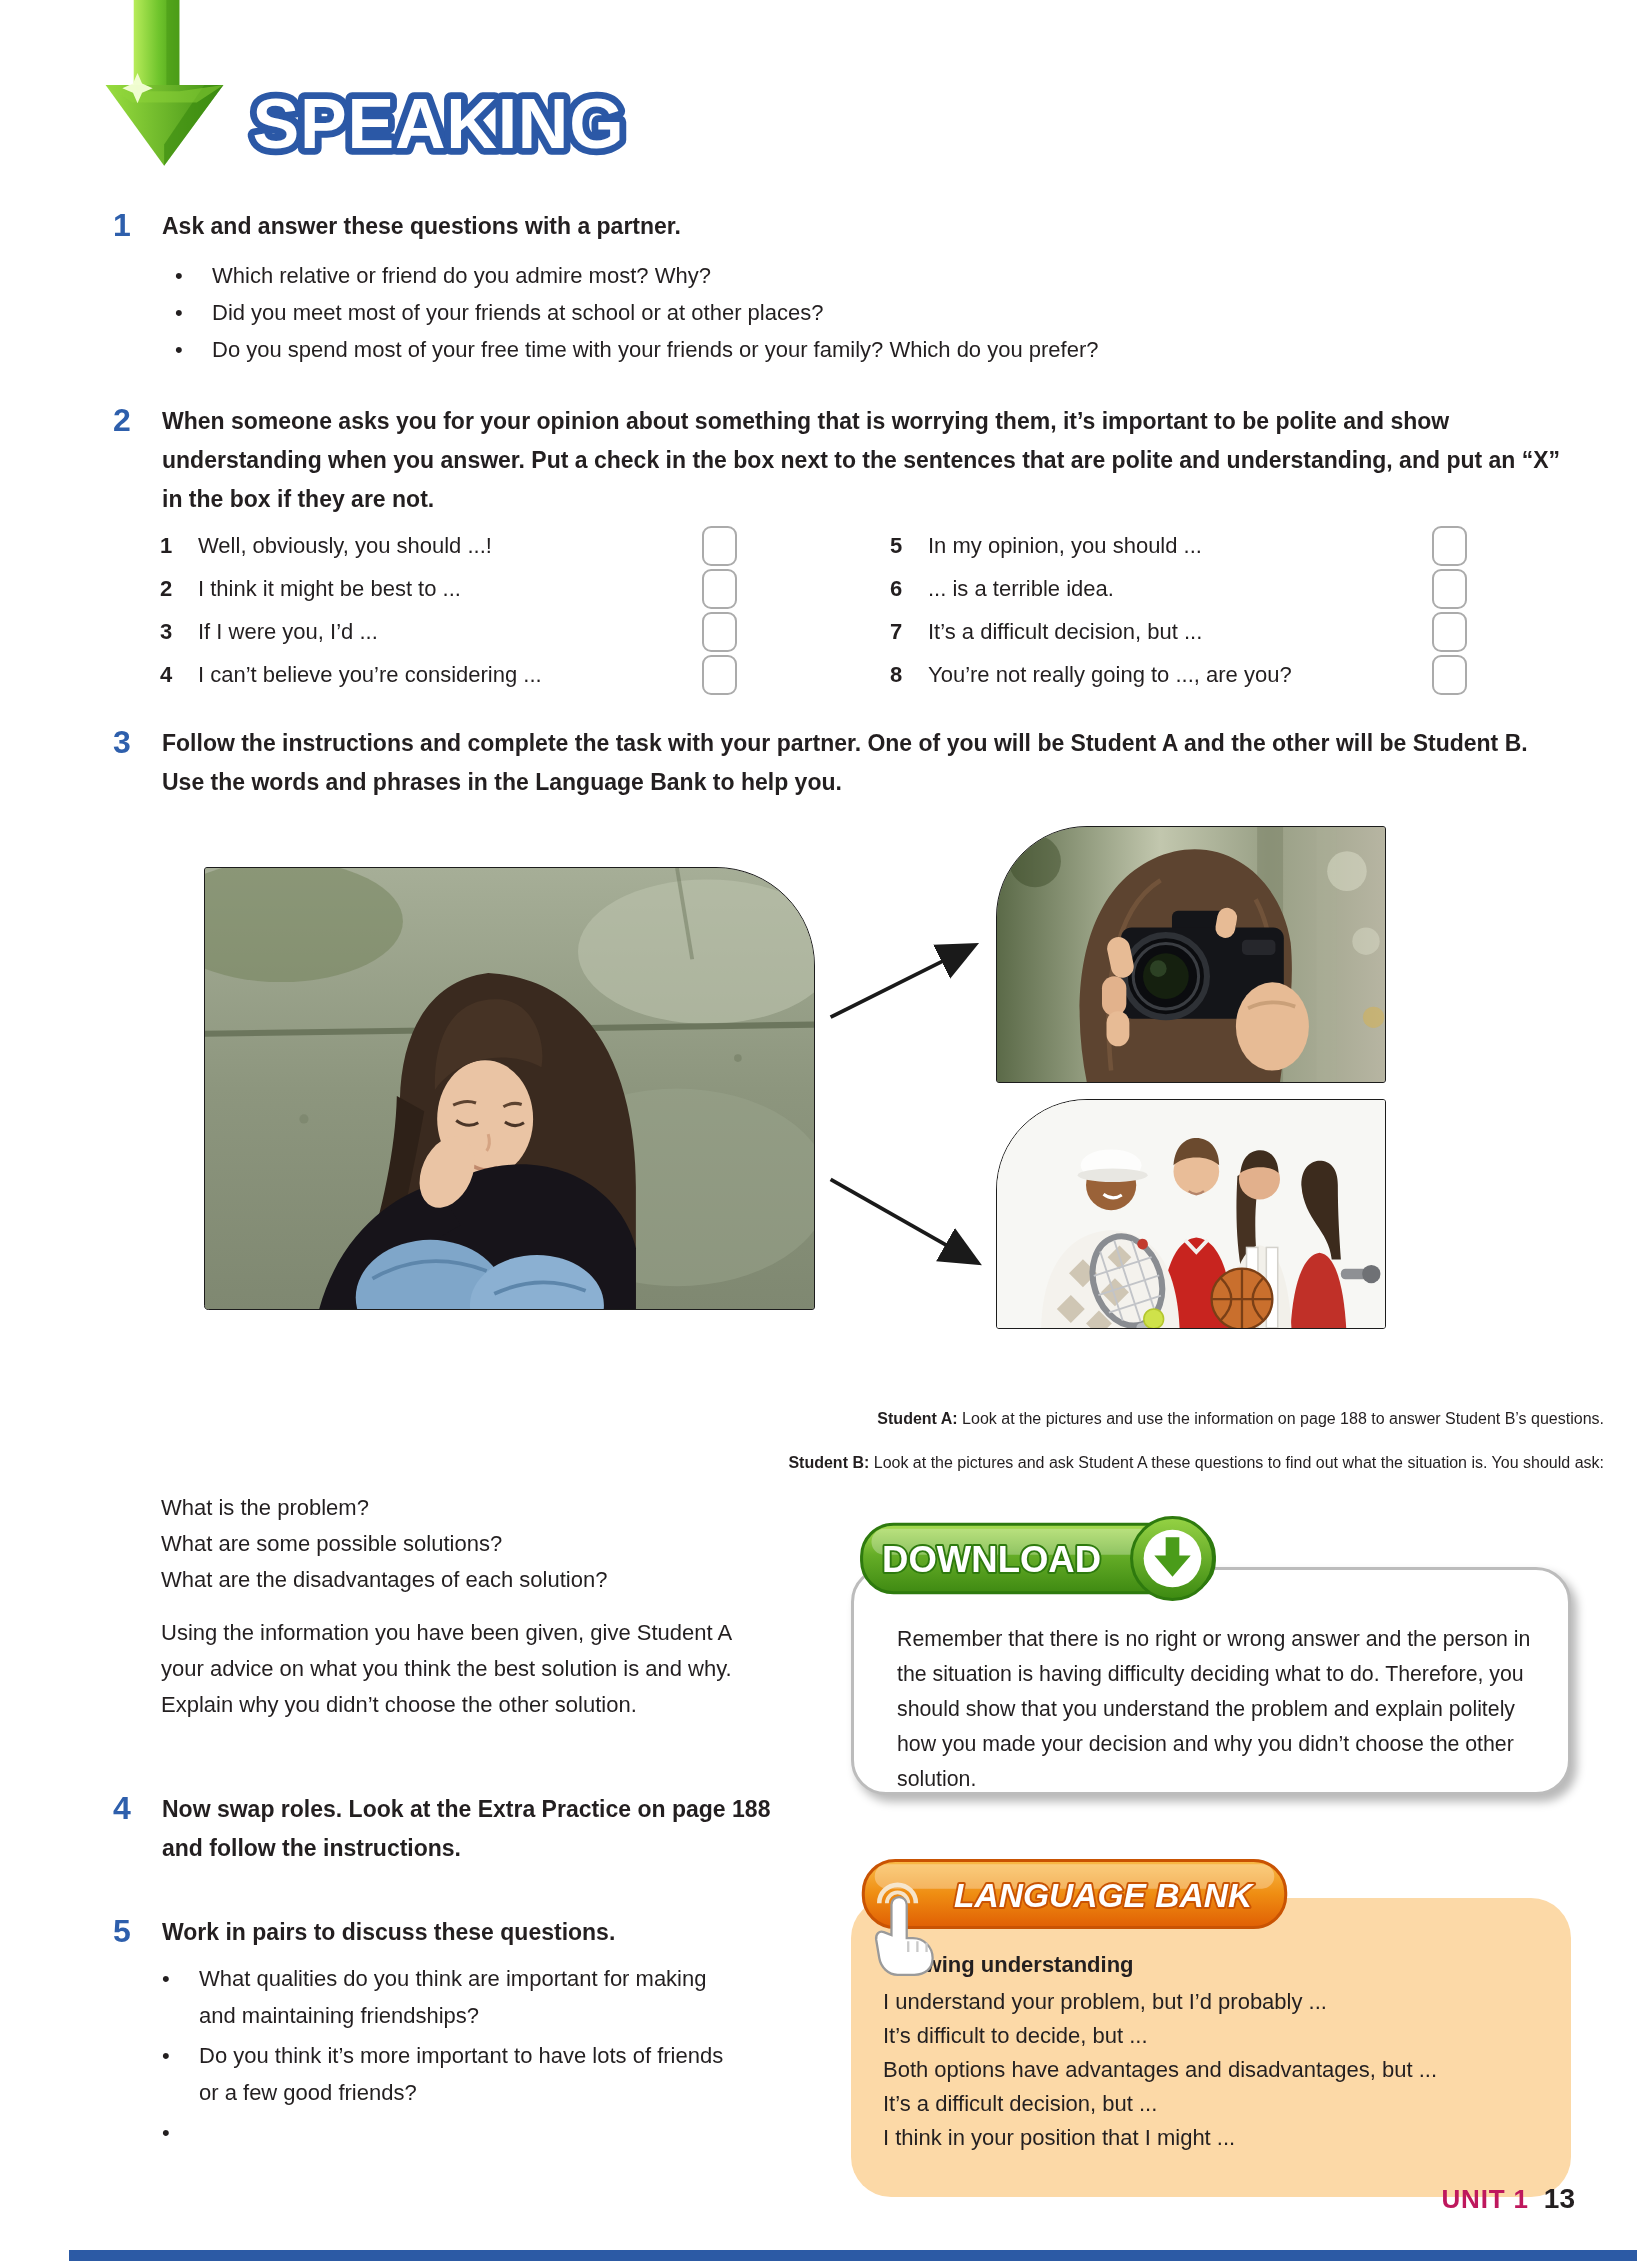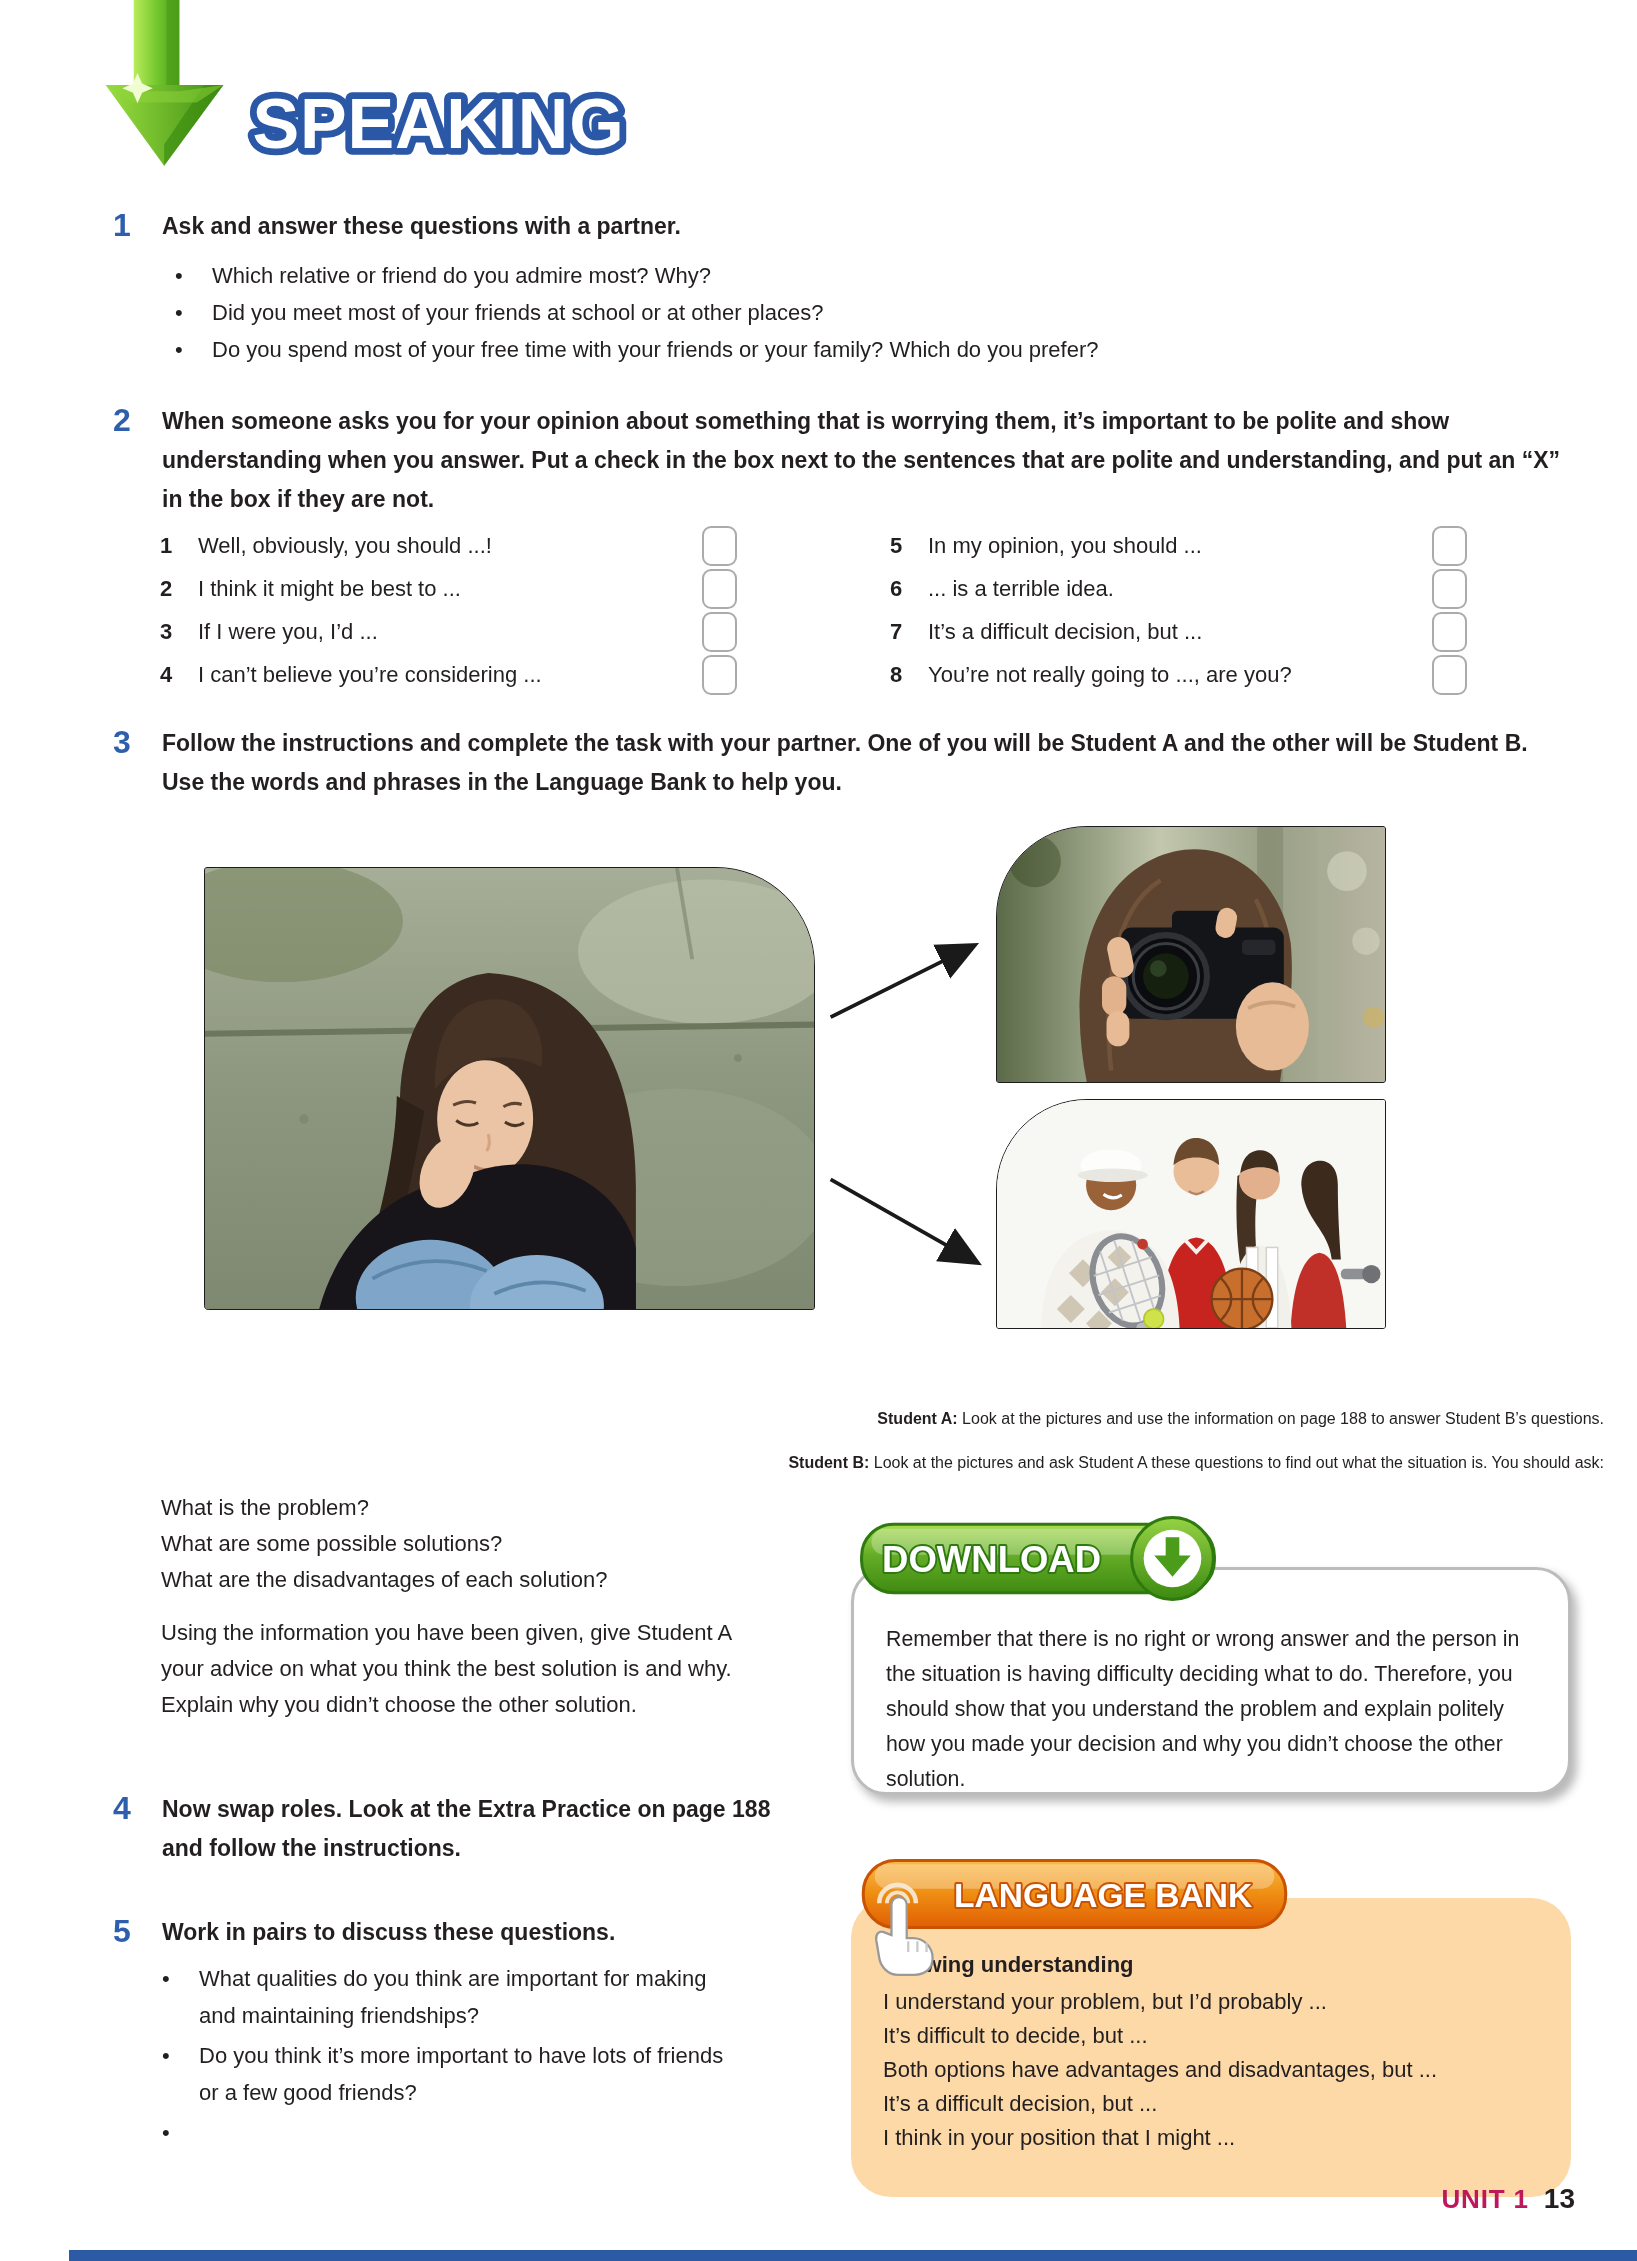--- a/index.html
+++ b/index.html
@@ -37,30 +37,30 @@
   #studentab { left:161px; top:1404px; width:1443px; }
   #studentab .line { font-size:16px; line-height:30.5px; margin-bottom:13px;text-align:right; }
   .blab { font-weight:bold; }
   #questions { left:161px; top:1490px; width:685px; font-size:22px; line-height:36px; }
   #advice { left:161px; top:1615px; width:618px; font-size:22px; line-height:36px; }
 
   
   #dl-box { left:851px; top:1567px; width:720px; height:228px; background:#ffffff;
             border:3px solid #bcbcbc; border-radius:35px;
             box-shadow:5.3px 6.9px 9.1px rgba(0,0,0,0.28); }
-  #dl-note { padding:52px 23px 0 32px; font-size:21.3px; line-height:35px; }
+  #dl-note { padding:52px 23px 0 43px; font-size:21.3px; line-height:35px; }
   #dl-pill { left:859px; top:1522px; width:358px; height:73px; }
   #dl-circle { left:1127px; top:1513px; width:91px; height:91px; }
 
   
   #lb-box { left:851px; top:1898px; width:720px; height:299px; background:#fcd9a7;
             border-radius:40px; }
   #lb-text { padding:50px 27.4px 0 32px; font-size:22px; line-height:34px; }
   #lb-text .bank-head { font-weight:bold; margin-bottom:3px; }
-  #lb-pill { left:861px; top:1858px; width:427px; height:72px; z-index:3; }
+  #lb-pill { left:861px; top:1858px; width:427px; height:72px; z-index:3;font-style:italic; }
   #lb-hand { left:864px; top:1871px; width:90px; height:107px; z-index:4; }
 
   
   #footer { right:62px; top:2183px; display:flex; align-items:baseline; gap:15.2px; }
   #footer .unit { font-size:26px; font-weight:bold; color:#be185d; letter-spacing:0.8px; }
   #footer .pnum { font-size:28px; font-weight:bold; color:#231f20; }
   #footer-bar { left:69px; right:0; bottom:0; height:11.4px; background:#2c5aa5; }
 
   .it { font-style:italic; }
 </style>

